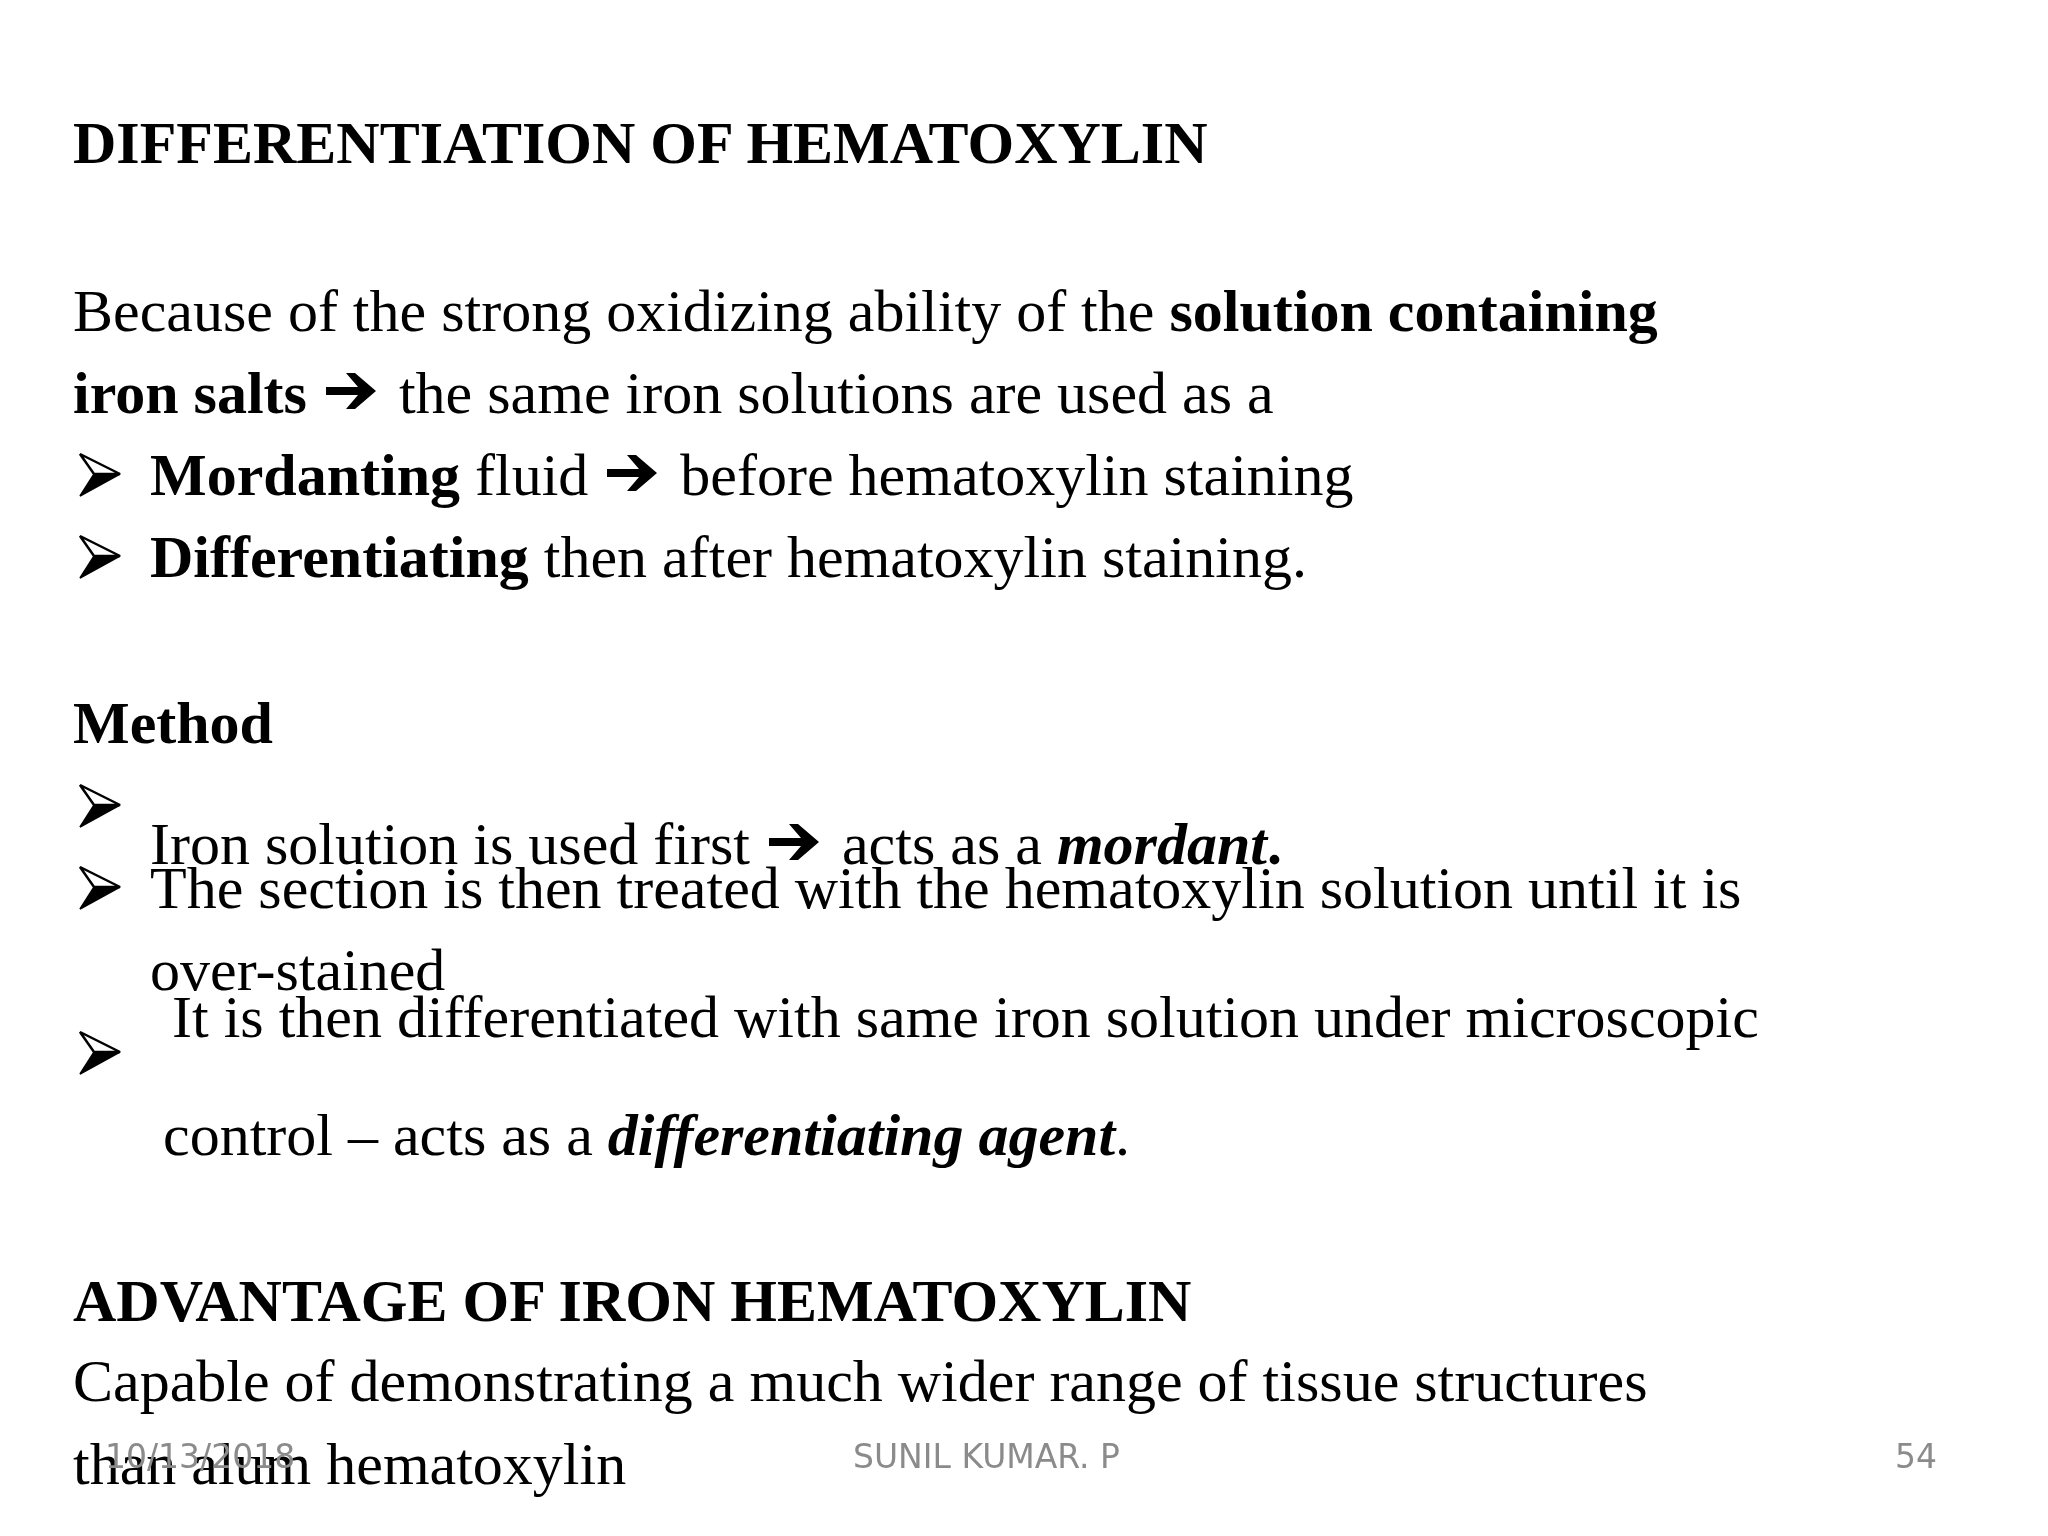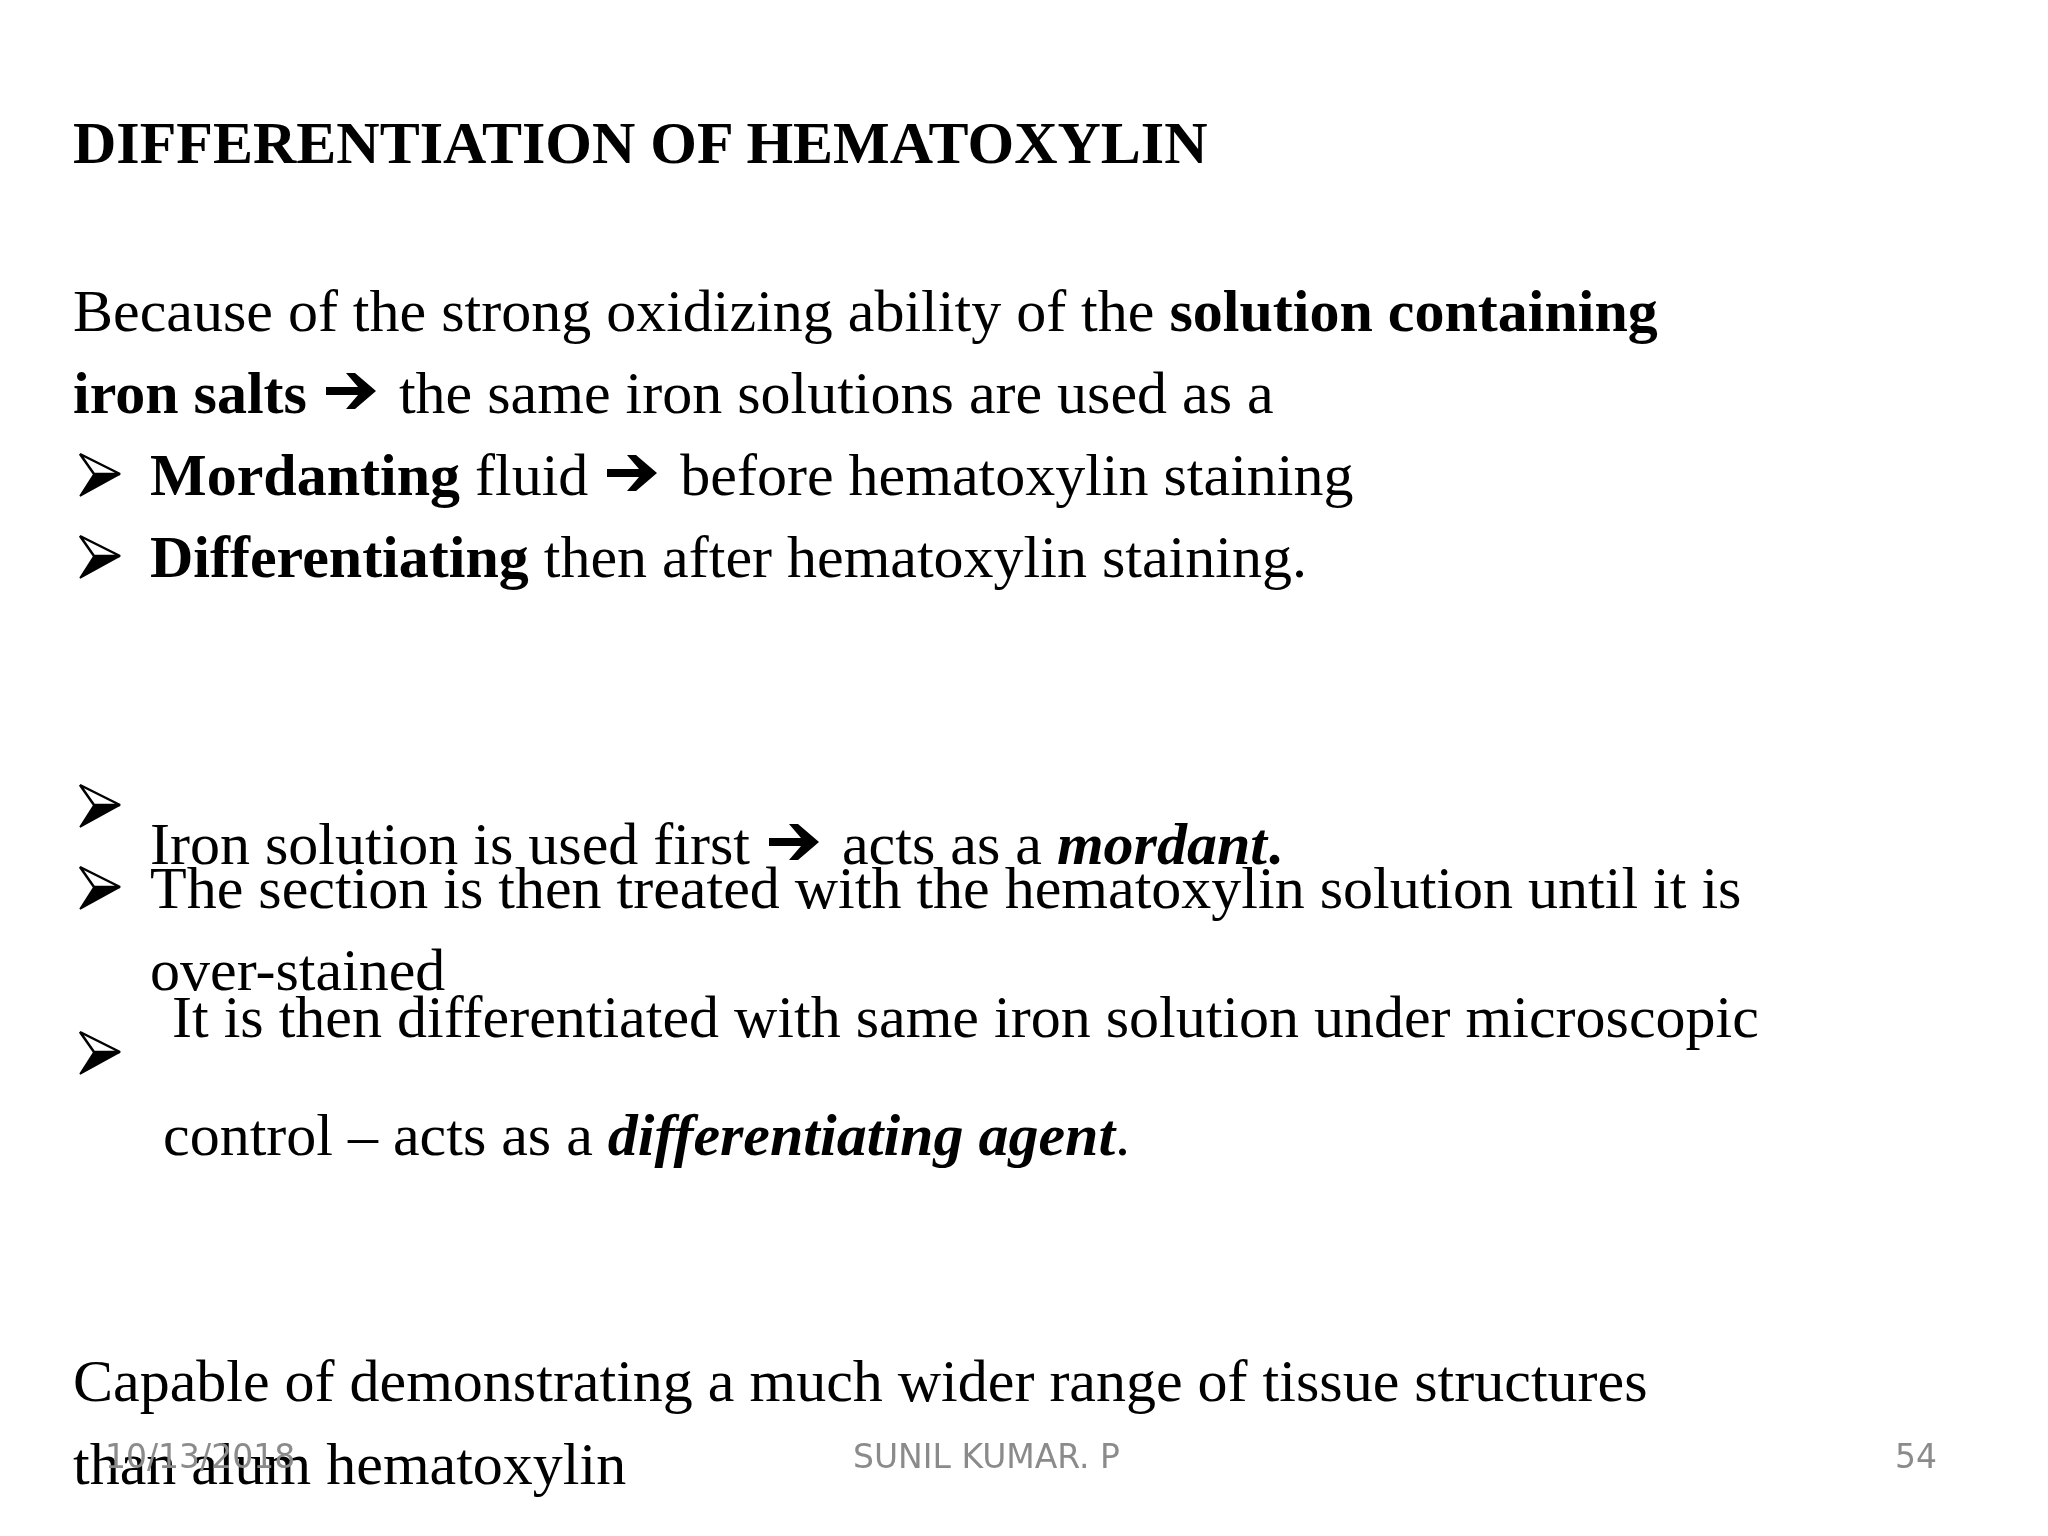--- a/index.html
+++ b/index.html
@@ -66,20 +66,21 @@
       </svg><span> before hematoxylin staining</span>
   </div>
 
   <svg class="bullet" style="top:534px;">
       <use href="#sym-bullet"></use>
     </svg>
   <div class="line ind" style="top:527px;">
     <span class="b">Differentiating</span><span> then after hematoxylin staining.</span>
   </div>
 
+  <div class="line b" style="top:693px;">Method</div>
 
   <svg class="bullet" style="top:783px;">
       <use href="#sym-bullet"></use>
     </svg>
   <div class="line ind" style="top:776px;margin-top:38px;">
     <span>Iron solution is used first </span><svg class="arrow">
         <use href="#sym-arrow"></use>
       </svg><span> acts as a </span><span class="bi">mordant</span><span class="b">.</span>
   </div>
 
@@ -90,19 +91,20 @@
   <div class="line ind" style="top:940px;">over-stained</div>
 
   <svg class="bullet" style="top:1030px;">
       <use href="#sym-bullet"></use>
     </svg>
   <div class="line ind" style="top:987px;margin-left:22px;">It is then differentiated with same iron solution under microscopic</div>
   <div class="line ind" style="top:1105px;margin-left:13px;">
     <span>control – acts as a </span><span class="bi">differentiating agent</span><span>.</span>
   </div>
 
+  <div class="line b" style="top:1271px;">ADVANTAGE OF IRON HEMATOXYLIN</div>
   <div class="line" style="top:1351px;">Capable of demonstrating a much wider range of tissue structures</div>
   <div class="line" style="top:1434px;">than alum hematoxylin</div>
 
   <div class="footer" style="left:105px; top:1440px;">10/13/2018</div>
   <div class="footer" style="left:853px; top:1440px;">SUNIL KUMAR. P</div>
   <div class="footer" style="left:1895px; top:1440px;">54</div>
 </div>
 
 </body></html>

